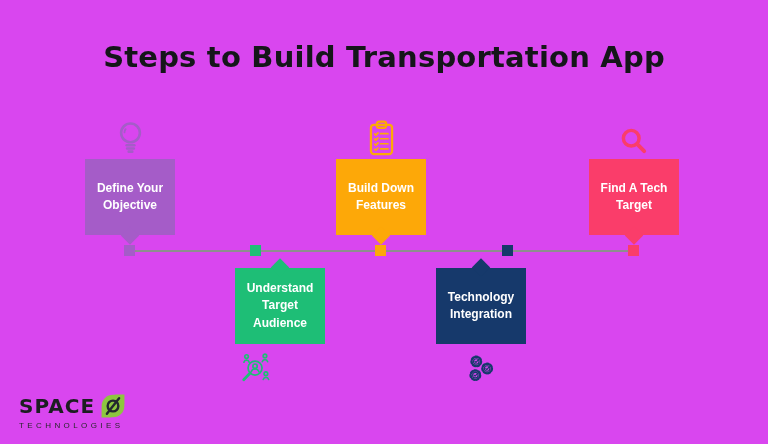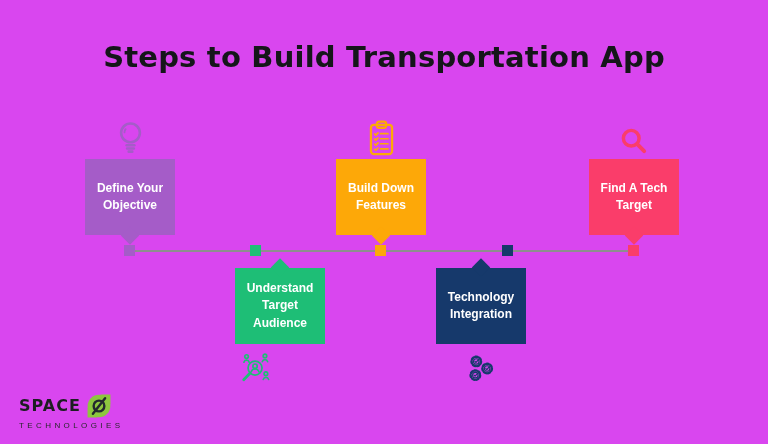--- a/index.html
+++ b/index.html
@@ -77,21 +77,21 @@
     left:19px;top:394px;
   }
   .logo-top{
     display:flex;
     align-items:center;
     gap:6px;
   }
   .logo-brand{
     font-family:"DejaVu Sans", sans-serif;
     font-weight:800;
-    font-size:16px;
+    font-size:20px;
     letter-spacing:1px;
     color:#1c1e21;
     line-height:1;
   }
   .logo-tagline{
     font-size:8px;
     font-weight:normal;
     letter-spacing:3.4px;
     color:#26282b;
     margin-top:3px;

